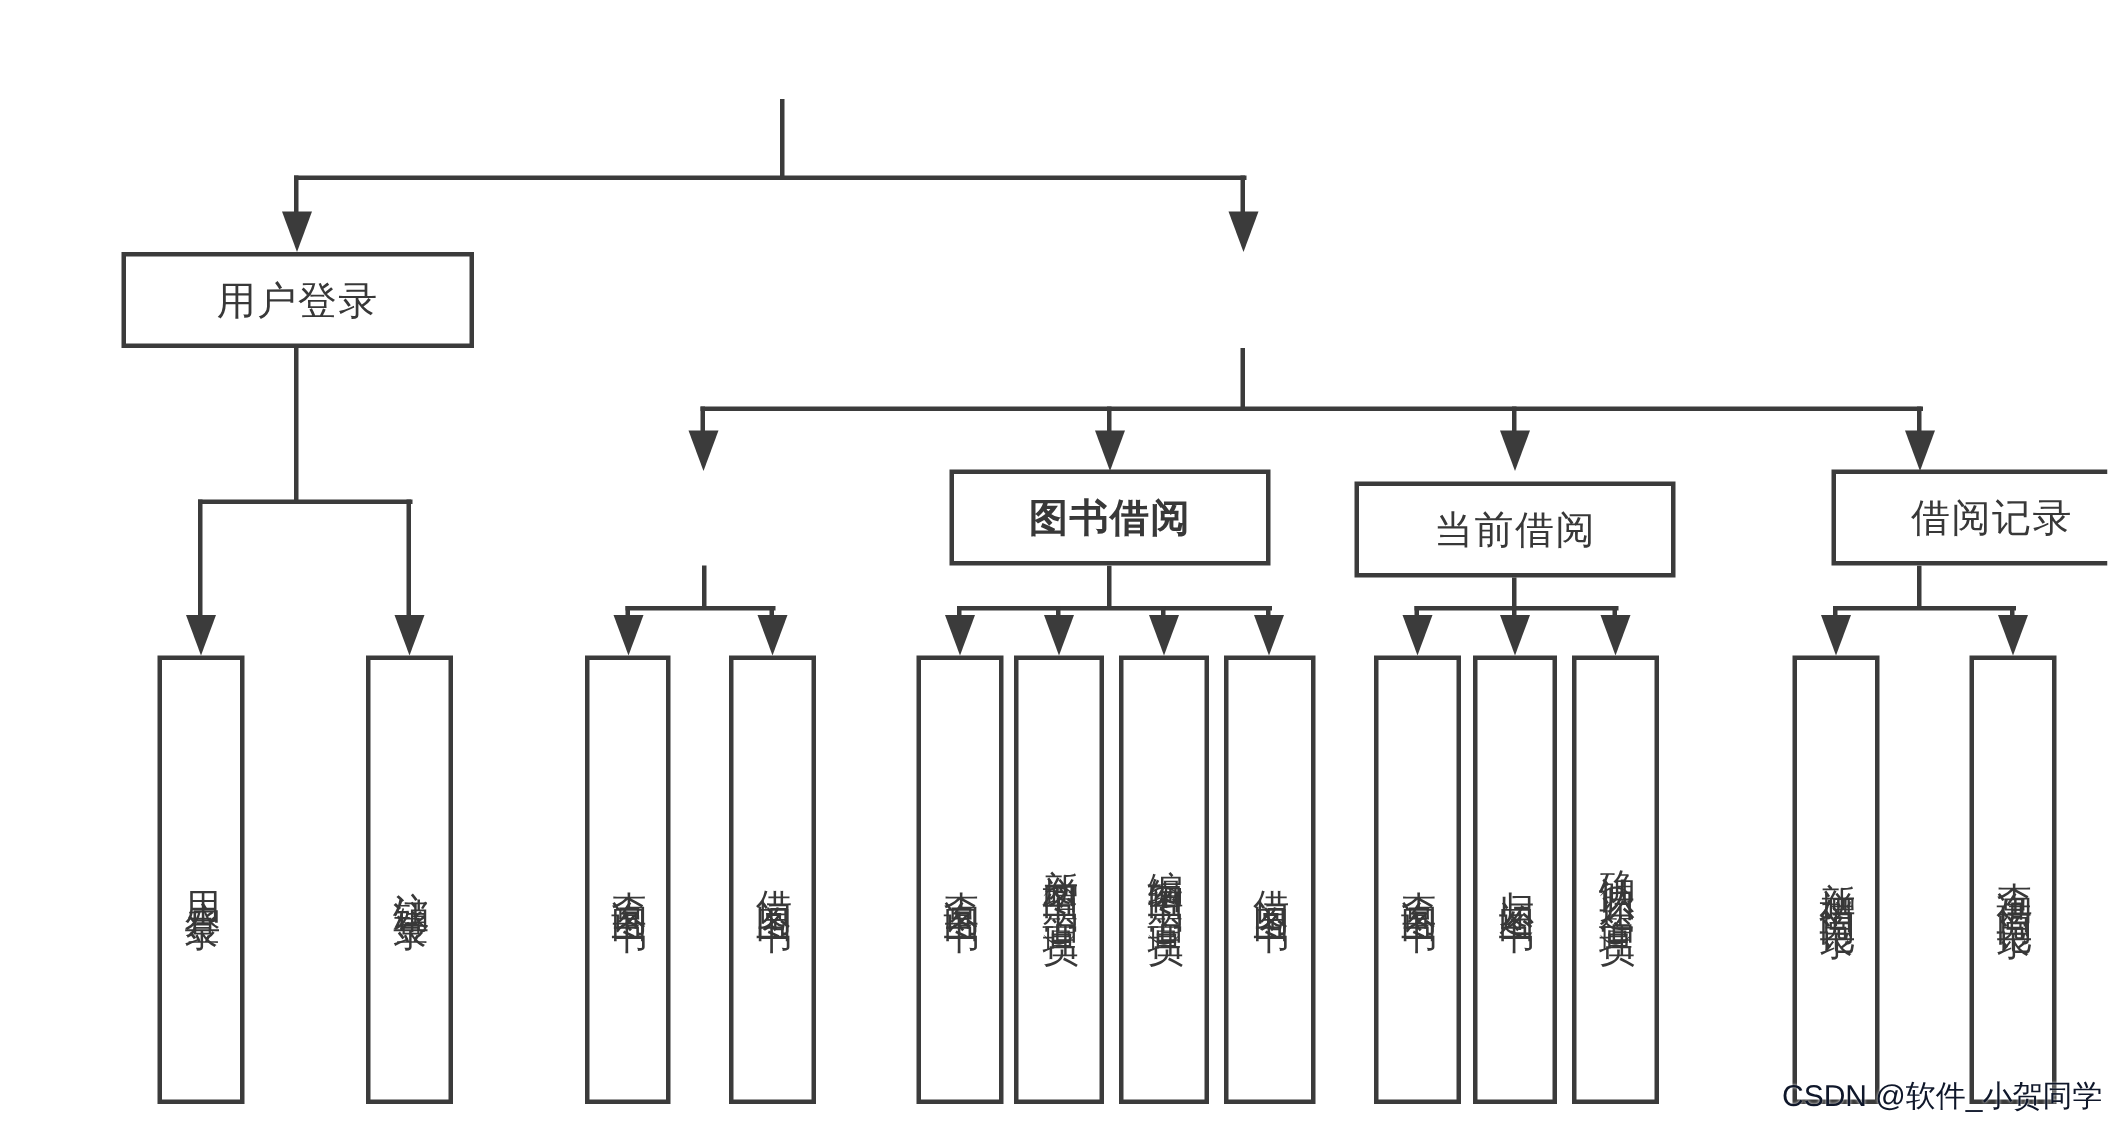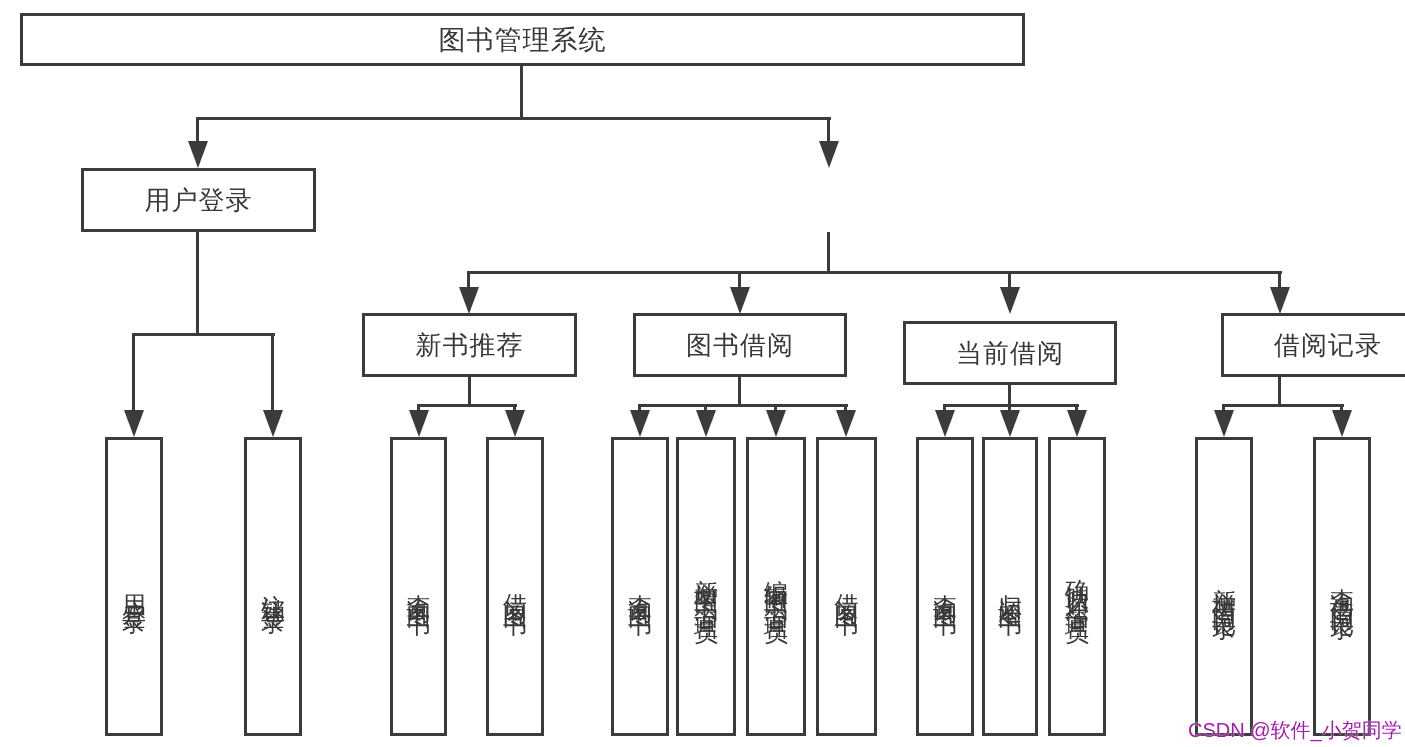--- a/index.html
+++ b/index.html
@@ -45,32 +45,31 @@
     border-left: 10px solid transparent;
     border-right: 10px solid transparent;
     border-top: 27px solid #3b3b3b;
     z-index: 3;
   }
   .watermark {
     position: absolute;
     left: 1188px;
     top: 717px;
     font-size: 20px;
-    color: #a21caf;
+    color: #0f172a;
     text-shadow: 0 0 2px #ffffff;
     z-index: 5;
     white-space: nowrap;
   }
 </style>
 </head>
 <body>
 
 <div class="canvas">
 
-  <div class="node top" style="left:20px; top:13px; width:1005px; height:53px;">图书管理系统</div>
 
   <div class="vl" style="left:520px; top:66px; height:53px;"></div>
   <div class="hl" style="left:196px; top:117px; width:635px;"></div>
   <div class="vl" style="left:196px; top:117px; height:28px;"></div>
   <div class="ar" style="left:188px; top:141px;"></div>
   <div class="vl" style="left:827px; top:117px; height:28px;"></div>
   <div class="ar" style="left:819px; top:141px;"></div>
 
   <div class="node" style="left:81px; top:168px; width:235px; height:64px;">用户登录</div>
 
@@ -85,22 +84,21 @@
   <div class="hl" style="left:467px; top:271px; width:815px;"></div>
   <div class="vl" style="left:467px;  top:271px; height:20px;"></div>
   <div class="ar" style="left:459px;  top:287px;"></div>
   <div class="vl" style="left:738px;  top:271px; height:20px;"></div>
   <div class="ar" style="left:730px;  top:287px;"></div>
   <div class="vl" style="left:1008px; top:271px; height:20px;"></div>
   <div class="ar" style="left:1000px; top:287px;"></div>
   <div class="vl" style="left:1278px; top:271px; height:20px;"></div>
   <div class="ar" style="left:1270px; top:287px;"></div>
 
-  <div class="node" style="left:362px; top:313px; width:215px; height:64px;">新书推荐</div>
-  <div class="node" style="left:633px; top:313px; width:214px; height:64px;">图书借阅</div>
+  <div class="node" style="left:633px; top:313px; width:214px; height:64px;font-weight:bold;">图书借阅</div>
   <div class="node" style="left:903px; top:321px; width:214px; height:64px;">当前借阅</div>
   <div class="node" style="left:1173px; top:313px; width:214px; height:64px;margin-left:48px;">借阅记录</div>
 
   <div class="vl" style="left:468px; top:377px; height:29px;"></div>
   <div class="hl" style="left:417px; top:404px; width:100px;"></div>
   <div class="vl" style="left:417px; top:404px; height:12px;"></div>
   <div class="ar" style="left:409px; top:410px;"></div>
   <div class="vl" style="left:513px; top:404px; height:12px;"></div>
   <div class="ar" style="left:505px; top:410px;"></div>
 

